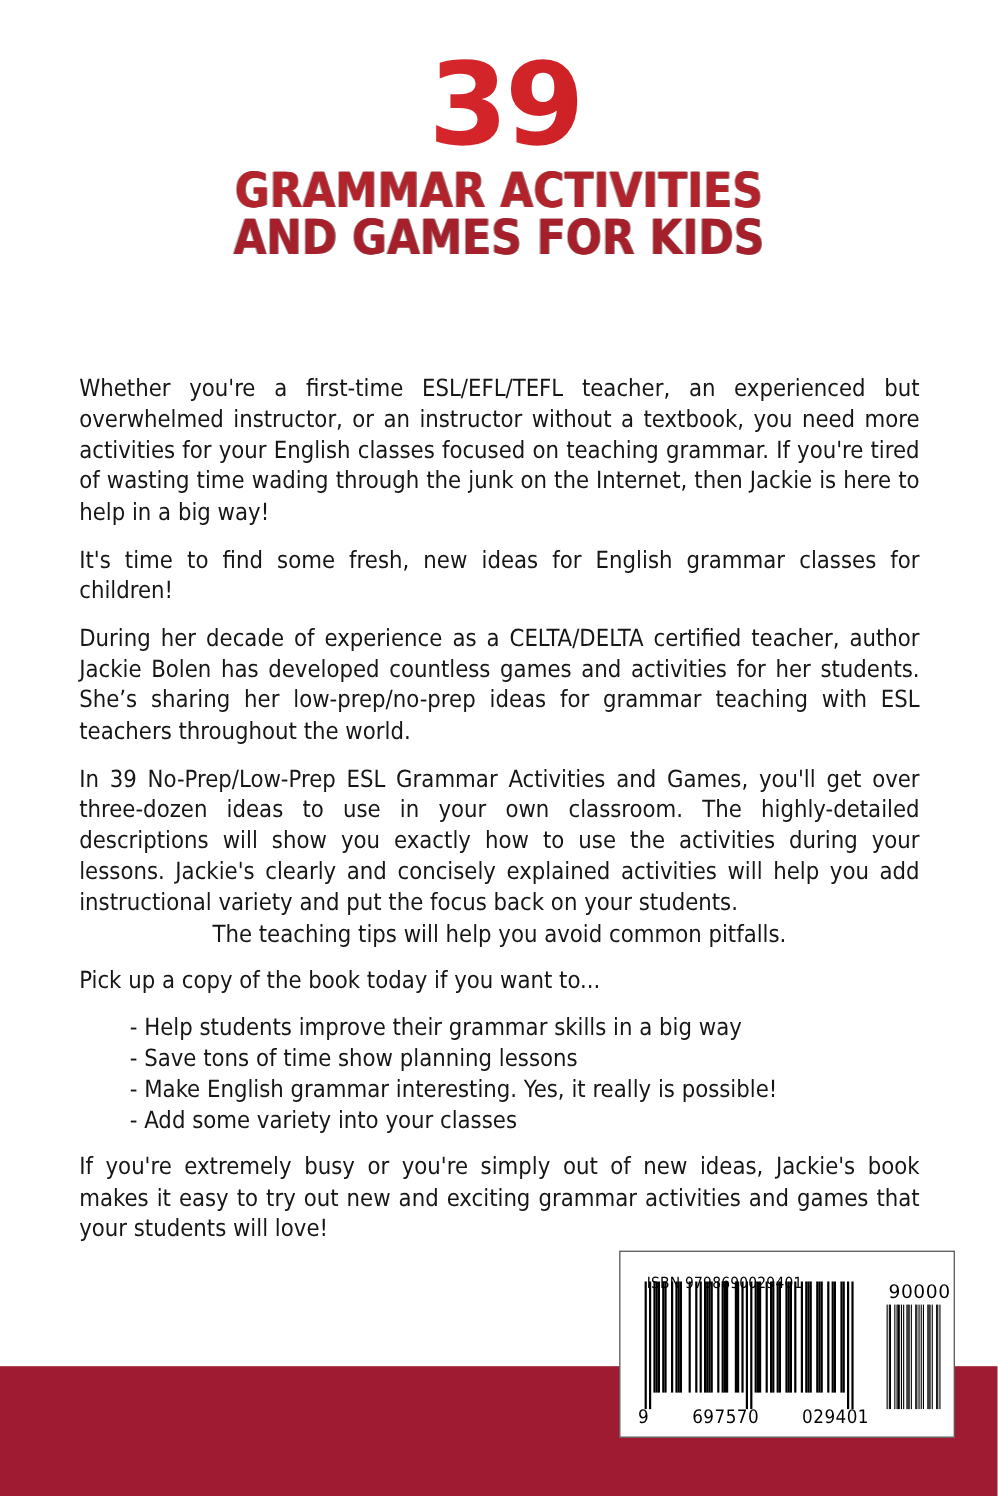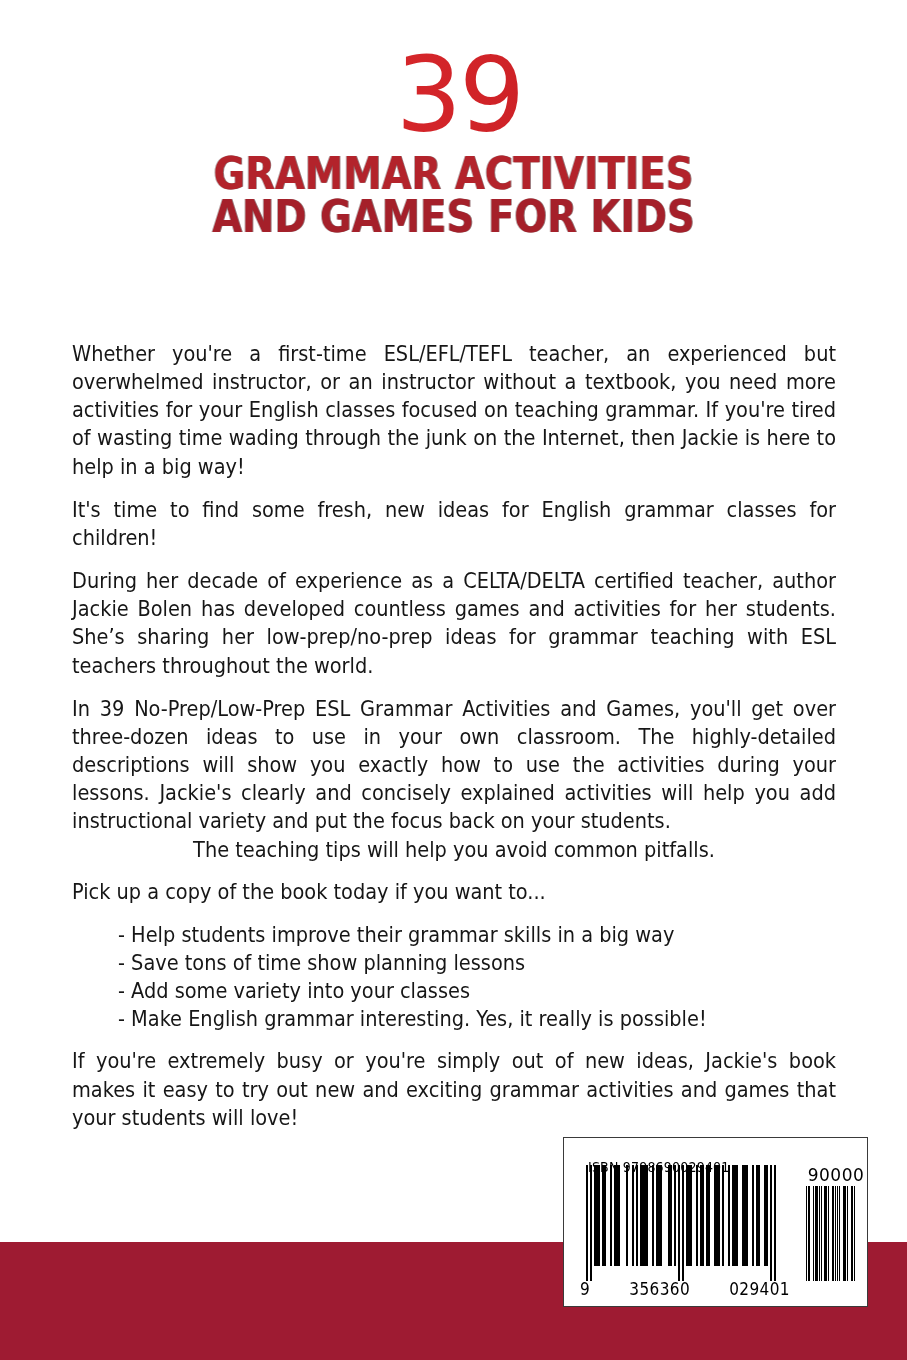--- a/index.html
+++ b/index.html
@@ -38,21 +38,21 @@
     position: absolute;
     top: 46px;
     left: 0;
     right: 0;
     text-align: center;
     line-height: 1;
   }
   .big-number {
     display: block;
     font-family: "DejaVu Sans", "Liberation Sans", sans-serif;
-    font-weight: normal;
+    font-weight: bold;
     font-size: 104px;
     letter-spacing: -3px;
     line-height: 0.95;
     background: linear-gradient(100deg,#8e1218 0%,#b91c22 14%,#d8282c 38%,#cf2227 56%,#a8171c 78%,#6f0d12 100%);
     -webkit-background-clip: text;
     background-clip: text;
     color: transparent;
     -webkit-text-fill-color: transparent;
     text-shadow: none;
     padding: 0 0 2px 11px;
@@ -203,22 +203,22 @@
   <div class="body-copy">
     <p class="para">Whether you're a first-time ESL/EFL/TEFL teacher, an experienced but overwhelmed instructor, or an instructor without a textbook, you need more activities for your English classes focused on teaching grammar. If you're tired of wasting time wading through the junk on the Internet, then Jackie is here to help in a big way!</p>
     <p class="para">It's time to find some fresh, new ideas for English grammar classes for children!</p>
     <p class="para">During her decade of experience as a CELTA/DELTA certified teacher, author Jackie Bolen has developed countless games and activities for her students. She’s sharing her low-prep/no-prep ideas for grammar teaching with ESL teachers throughout the world.</p>
     <p class="para para-tight"><span>In 39 No-Prep/Low-Prep ESL Grammar Activities and Games, you'll get over three-dozen ideas to use in your own classroom. The highly-detailed descriptions will show you exactly how to use the activities during your lessons. Jackie's clearly and concisely explained activities will help you add instructional variety and put the focus back on your students.</span><span class="tail">The teaching tips will help you avoid common pitfalls.</span></p>
     <p class="para-nojustify">Pick up a copy of the book today if you want to...</p>
 
     <ul class="bullets">
       <li>- Help students improve their grammar skills in a big way</li>
       <li>- Save tons of time show planning lessons</li>
+      <li>- Make English grammar interesting. Yes, it really is possible!</li>
       <li>- Add some variety into your classes</li>
-      <li>- Make English grammar interesting. Yes, it really is possible!</li>
     </ul>
 
     <p class="para">If you're extremely busy or you're simply out of new ideas, Jackie's book makes it easy to try out new and exciting grammar activities and games that your students will love!</p>
   </div>
 
   <div class="barcode-box">
     <div class="isbn-text">ISBN 9798690029401</div>
     <div class="bars-main" id="bars-main">
         <div class="bar guard" style="left: 0%; width: 1.07368%; height: 100%;"></div>
         <div class="bar guard" style="left: 2.10526%; width: 1.07368%; height: 100%;"></div>
@@ -296,18 +296,18 @@
         <div class="bar" style="left: 75%; width: 2.125%; height: 100%;"></div>
         <div class="bar" style="left: 77.0833%; width: 2.125%; height: 100%;"></div>
         <div class="bar" style="left: 79.1667%; width: 2.125%; height: 100%;"></div>
         <div class="bar" style="left: 83.3333%; width: 2.125%; height: 100%;"></div>
         <div class="bar" style="left: 91.6667%; width: 2.125%; height: 100%;"></div>
         <div class="bar" style="left: 93.75%; width: 2.125%; height: 100%;"></div>
         <div class="bar" style="left: 97.9167%; width: 2.125%; height: 100%;"></div>
       </div>
     <div class="hr-digits">
       <span>9</span>
-      <span>356360</span>
+      <span>697570</span>
       <span>029401</span>
     </div>
   </div>
 
 </div>
 
 </body></html>

